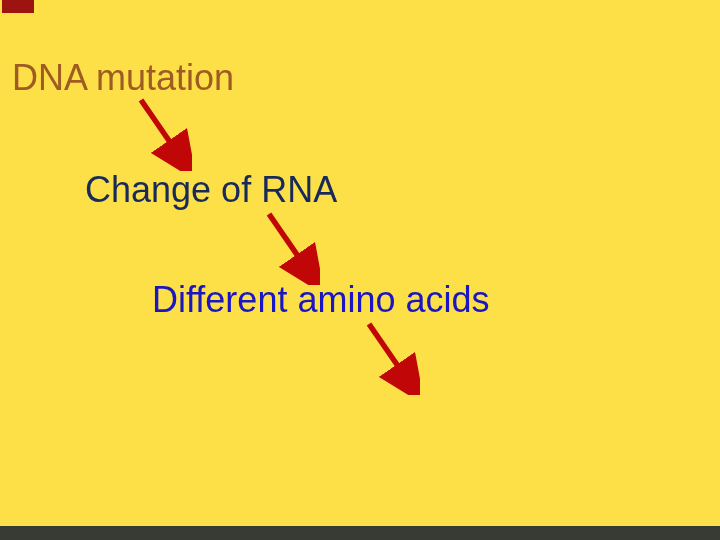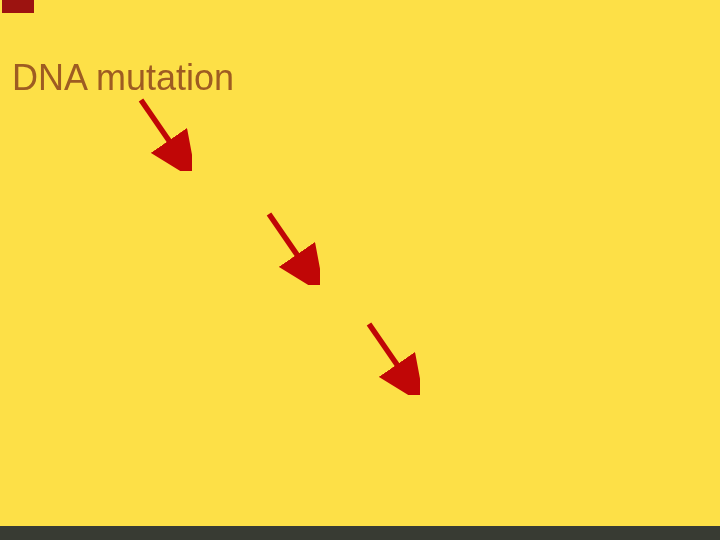--- a/index.html
+++ b/index.html
@@ -46,25 +46,27 @@
 
   <svg class="arrow arrow-1" width="56" height="76" viewBox="0 0 56 76">
     <defs>
       <marker id="arrowhead" markerWidth="9" markerHeight="8" refX="1" refY="4" orient="auto">
         <path d="M0,0 L9,4 L0,8 z" class="arrow-head" fill="#c00606"></path>
       </marker>
     </defs>
     <line x1="5" y1="5" x2="36" y2="50" stroke-width="5.5" marker-end="url(#arrowhead)" stroke="#c00606"></line>
   </svg>
 
+  <div class="step step-2" style="color: rgb(24, 42, 90);">Change of RNA</div>
 
   <svg class="arrow arrow-2" width="56" height="76" viewBox="0 0 56 76">
     <line x1="5" y1="5" x2="36" y2="50" stroke-width="5.5" marker-end="url(#arrowhead)" stroke="#c00606"></line>
   </svg>
 
+  <div class="step step-3" style="color: rgb(27, 22, 196);">Different amino acids</div>
 
   <svg class="arrow arrow-3" width="56" height="76" viewBox="0 0 56 76">
     <line x1="5" y1="5" x2="36" y2="50" stroke-width="5.5" marker-end="url(#arrowhead)" stroke="#c00606"></line>
   </svg>
 
 
   <div class="bottom-bar" style="background: rgb(56, 59, 51);"></div>
 
 </div>
 

